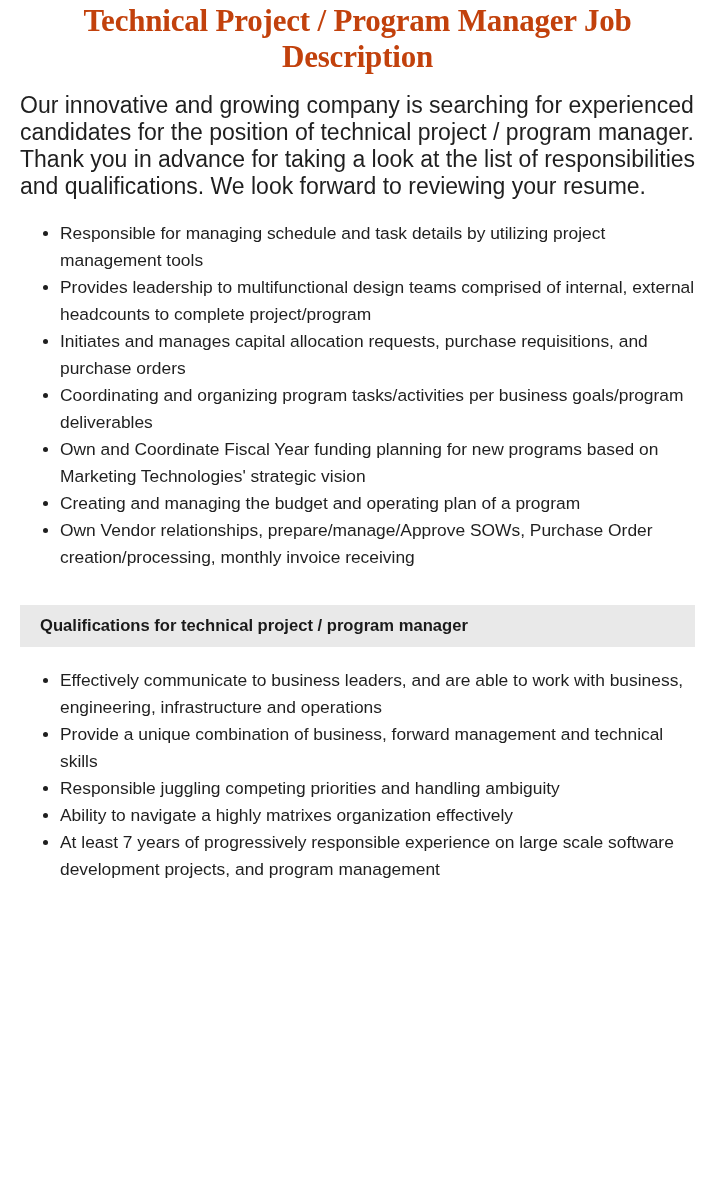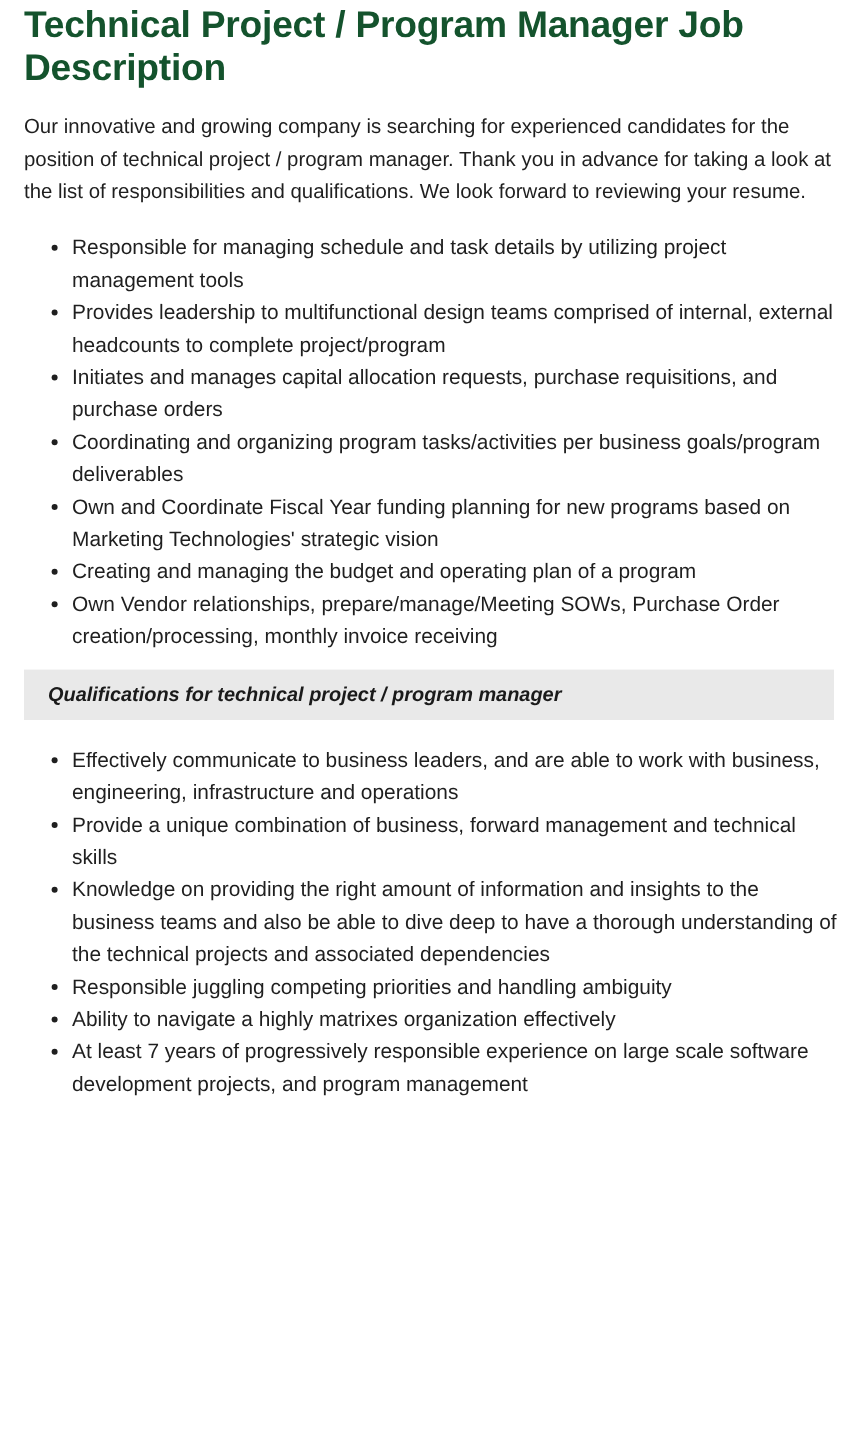--- a/index.html
+++ b/index.html
@@ -18,27 +18,28 @@
       padding: 0 25px 0 20px;
       box-sizing: border-box;
       width: 720px;
     }
     h1.title {
       margin: 0;
       padding-top: 3px;
       font-size: 31px;
       line-height: 36px;
       font-weight: 700;
-      text-align: left;
-      color: #14532d;
+      text-align: center;
+      color: #c2410c;
       letter-spacing: -0.2px;
+      font-family: Liberation Serif, serif;
     }
     .intro {
       margin: 17px 0 0 0;
-      font-size: 17px;
+      font-size: 23px;
       line-height: 27px;
       color: #1f1f1f;
       width: 680px;
     }
     .section-header {
       margin-top: 16px;
       width: 675px;
       height: 42px;
       background: #e9e9e9;
       box-sizing: border-box;
@@ -64,44 +65,43 @@
     ul.list li::before {
       content: "";
       position: absolute;
       left: -17px;
       top: 11px;
       width: 5px;
       height: 5px;
       border-radius: 50%;
       background: #1f1f1f;
     }
-    .section-qual { margin-top: 14px; font-style: italic; }
+    .section-qual { margin-top: 34px; }
   </style>
 </head>
 <body>
 
 <div class="page">
   <h1 class="title">Technical Project / Program Manager Job Description</h1>
 
   <p class="intro">Our innovative and growing company is searching for experienced candidates for the position of technical project / program manager. Thank you in advance for taking a look at the list of responsibilities and qualifications. We look forward to reviewing your resume.</p>
 
 
   <ul class="list">
     <li>Responsible for managing schedule and task details by utilizing project management tools</li>
     <li>Provides leadership to multifunctional design teams comprised of internal, external headcounts to complete project/program</li>
     <li>Initiates and manages capital allocation requests, purchase requisitions, and purchase orders</li>
     <li>Coordinating and organizing program tasks/activities per business goals/program deliverables</li>
     <li>Own and Coordinate Fiscal Year funding planning for new programs based on Marketing Technologies' strategic vision</li>
     <li>Creating and managing the budget and operating plan of a program</li>
-    <li>Own Vendor relationships, prepare/manage/Meeting SOWs, Purchase Order creation/processing, monthly invoice receiving</li>
+    <li>Own Vendor relationships, prepare/manage/Approve SOWs, Purchase Order creation/processing, monthly invoice receiving</li>
   </ul>
 
   <div class="section-header section-qual">Qualifications for technical project / program manager</div>
 
   <ul class="list">
     <li>Effectively communicate to business leaders, and are able to work with business, engineering, infrastructure and operations</li>
     <li>Provide a unique combination of business, forward management and technical skills</li>
-    <li>Knowledge on providing the right amount of information and insights to the business teams and also be able to dive deep to have a thorough understanding of the technical projects and associated dependencies</li>
     <li>Responsible juggling competing priorities and handling ambiguity</li>
     <li>Ability to navigate a highly matrixes organization effectively</li>
     <li>At least 7 years of progressively responsible experience on large scale software development projects, and program management</li>
   </ul>
 </div>
 
 </body></html>

